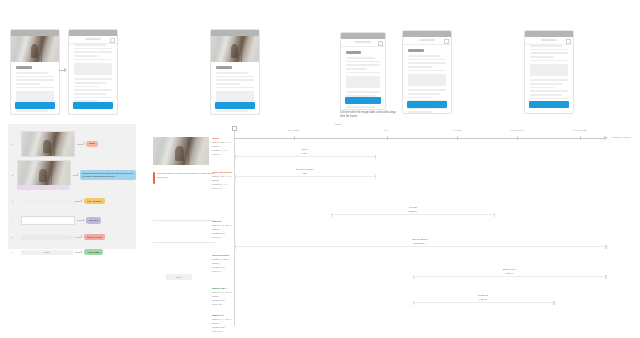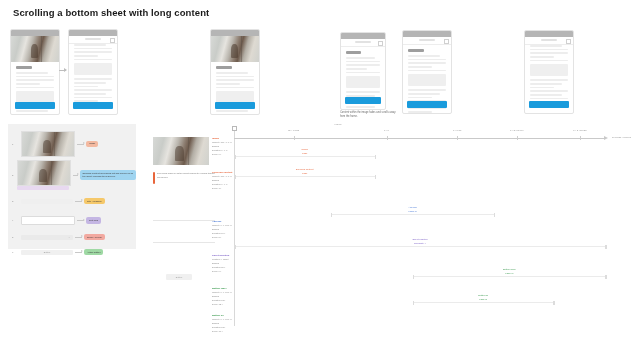--- a/index.html
+++ b/index.html
@@ -100,21 +100,20 @@
   .track{position:absolute;height:1px;background:#ebebeb;}
   .track .cap{position:absolute;left:50%;transform:translateX(-50%);bottom:2px;font-size:2.4px;line-height:1.4;text-align:center;white-space:nowrap;}
   .track .endcap{position:absolute;right:-1px;top:-1.5px;width:1.6px;height:4px;background:#dcdcdc;}
   .track .startcap{position:absolute;left:0;top:-1.5px;width:1.6px;height:4px;background:#dcdcdc;}
 </style>
 </head>
 <body>
 
 <div class="page">
 
-  <div class="title">Scrolling a bottom sheet with long content</div>
 
   <div id="mockup-row">
       <div class="phone" style="left: 10px; top: 29px; width: 48px; height: 84px;">
         <div class="ph-status"></div>
         <div class="ph-photo">
           <span class="pole"></span>
         </div>
         <div class="ph-title"></div>
         <div class="ph-lines">
           <div class="ln m"></div>

